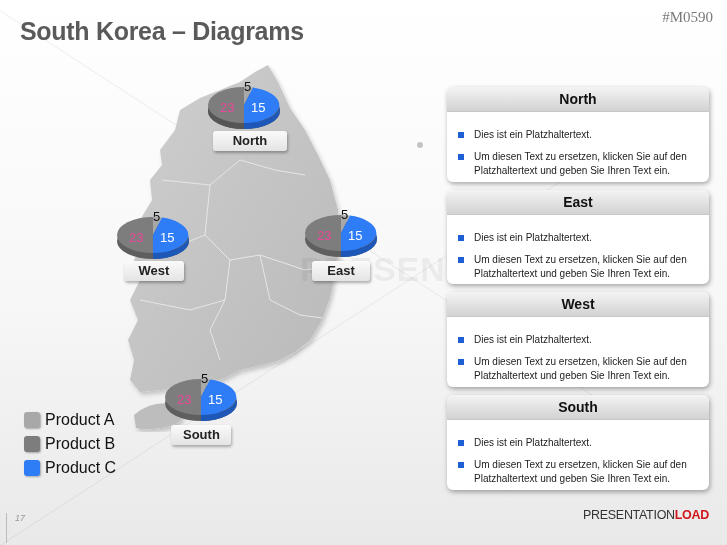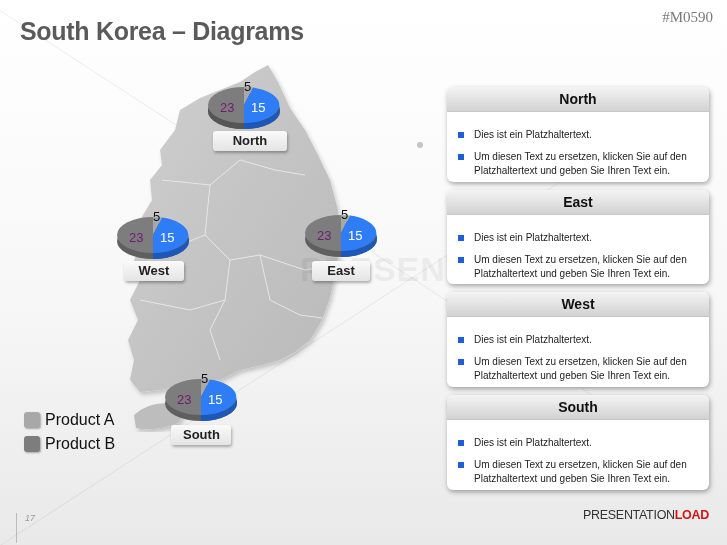--- a/index.html
+++ b/index.html
@@ -8,37 +8,37 @@
     background: linear-gradient(180deg, #ffffff 0%, #f7f7f7 55%, #e9e9e9 100%); }
   .slide { position:absolute; left:0; top:0; width:727px; height:545px; }
   .title { position:absolute; left:20px; top:17px; font-size:25px; font-weight:bold; color:#5a5a5a; letter-spacing:-0.3px; }
   .code { position:absolute; right:14px; top:9px; font-size:15px; color:#7a7a7a;font-family:Liberation Serif, serif; }
   .watermark { position:absolute; left:300px; top:250px; font-size:34px; font-weight:bold; color:rgba(0,0,0,0.05); letter-spacing:1px; }
   .diag-line { position:absolute; height:1px; background:rgba(0,0,0,0.06); transform-origin:0 0; }
   .map { position:absolute; left:100px; top:60px; width:330px; height:440px; }
   .pie { position:absolute; width:74px; height:58px; }
   .pie svg { overflow:visible; }
   .pie .v { position:absolute; font-size:13px; }
-  .pie .a { left:13px; top:15px; color:#701a75; }
+  .pie .a { left:13px; top:15px; color:#ec4899; }
   .pie .c { left:44px; top:15px; color:#fff; }
   .pie .b { left:37px; top:-6px; color:#111; }
   .plabel { position:absolute; height:20px; padding:0 12px; background:linear-gradient(#fafafa,#e4e4e4);
     border-radius:3px; box-shadow:1px 2px 3px rgba(0,0,0,0.3); font-size:13px; font-weight:bold; color:#222;
     line-height:20px; text-align:center; }
   .legend { position:absolute; left:24px; top:408px; }
   .legend .item { display:flex; align-items:center; height:24px; font-size:16px; color:#111; }
   .legend .sw { width:16px; height:16px; border-radius:3px; margin-right:5px; box-shadow:1px 1px 2px rgba(0,0,0,0.3); }
   .card { position:absolute; left:447px; width:262px; border-radius:6px; background:#fff;
     box-shadow:1px 2px 5px rgba(0,0,0,0.35); overflow:hidden; }
   .card .hd { height:24px; line-height:24px; text-align:center; font-size:14px; font-weight:bold; color:#111;
     background:linear-gradient(#f4f4f4,#d2d2d2); border-bottom:1px solid #c8c8c8; }
   .card ul { list-style:none; margin:0; padding:8px 10px 12px 10px; }
   .card li { position:relative; padding-left:17px; font-size:10px; color:#222; line-height:14px; margin-bottom:4px;margin-top:8px; }
   .card li::before { content:""; position:absolute; left:1px; top:4px; width:6px; height:6px; background:#1f5fd6; }
-  .pagenum { position:absolute; left:16px; top:513px; height:30px; border-left:1px solid #bbb; padding-left:8px; font-size:9px; color:#999;font-style:italic; }
+  .pagenum { position:absolute; left:6px; top:513px; height:30px; border-left:1px solid #bbb; padding-left:8px; font-size:9px; color:#999;font-style:italic; }
   .logo { position:absolute; right:18px; top:508px; font-size:12.5px; color:#333; letter-spacing:-0.3px; }
   .logo b { color:#d0161b; }
 </style>
 </head>
 <body>
 
 <div class="slide">
   <div class="diag-line" style="left:0;top:10px;width:820px;transform:rotate(33deg);"></div>
   <div class="diag-line" style="left:0;top:545px;width:820px;transform:rotate(-33deg);"></div>
 
@@ -129,20 +129,24 @@
 
   <div class="legend">
     <div class="item">
       <span class="sw" style="background:#a8a8a8;"></span>
       <span>Product A</span>
     </div>
     <div class="item">
       <span class="sw" style="background:#7d7d7d;"></span>
       <span>Product B</span>
     </div>
+    <div class="item">
+      <span class="sw" style="background:#2e7cf6;"></span>
+      <span>Product C</span>
+    </div>
   </div>
 
   <div class="card" style="top:87px;height:95px;">
     <div class="hd">North</div>
     <ul>
       <li>Dies ist ein Platzhaltertext.</li>
       <li>Um diesen Text zu ersetzen, klicken Sie auf den Platzhaltertext und geben Sie Ihren Text ein.</li>
     </ul>
   </div>
   <div class="card" style="top:190px;height:94px;">

